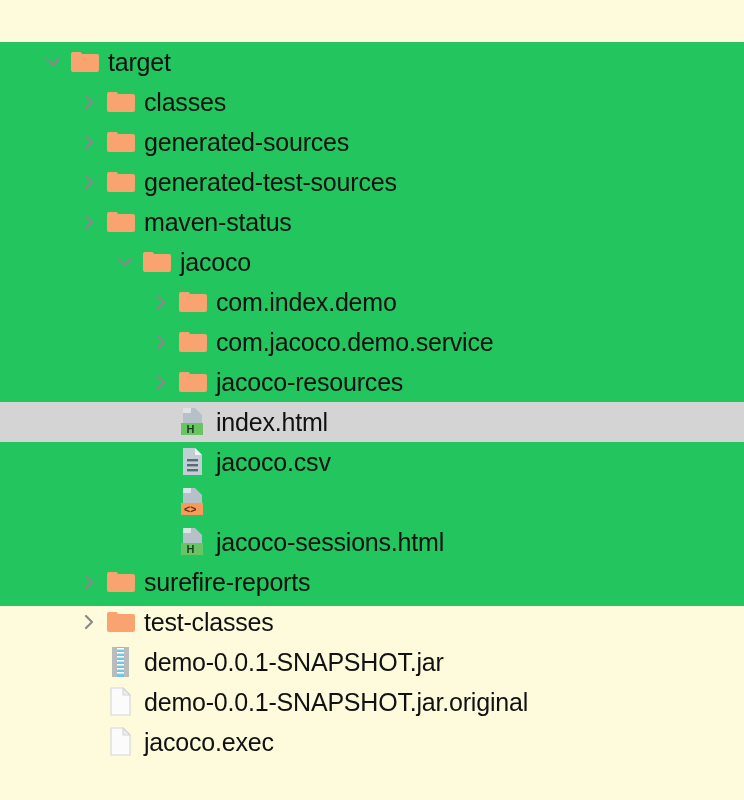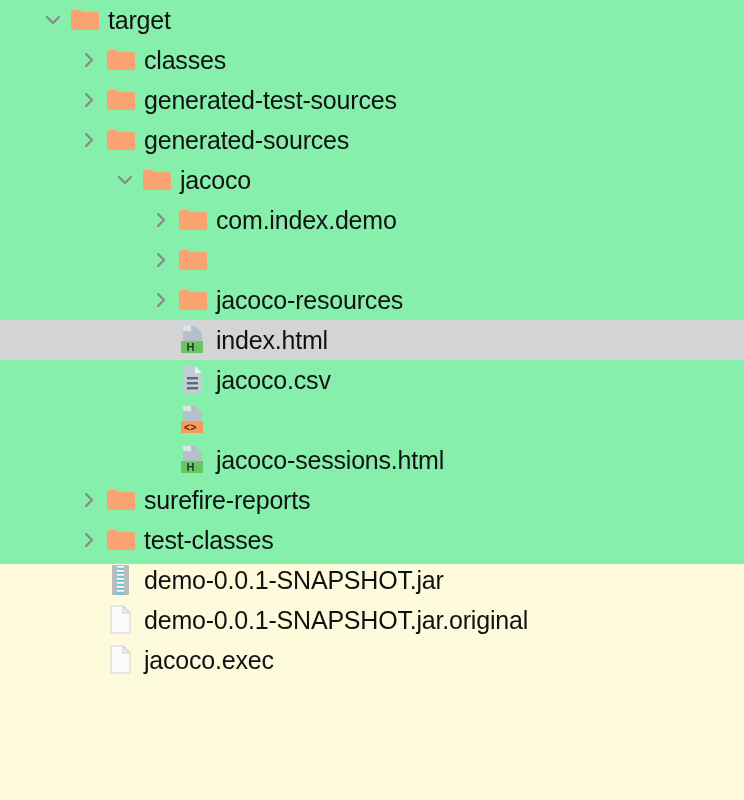--- a/index.html
+++ b/index.html
@@ -12,22 +12,23 @@
     width: 744px;
     height: 800px;
     background: #fdfbdc;
     font-family: "Liberation Sans", sans-serif;
     overflow: hidden;
   }
 
   #file-tree {
     width: 744px;
     height: 564px;
-    background: #86efac;
+    background: #22c55e;
     padding-top: 0px;
+    margin-top: 42px;
   }
 
   .tree-row {
     display: flex;
     align-items: center;
     height: 40px;
     width: 100%;
     position: relative;
     cursor: default;
   }
@@ -108,35 +109,49 @@
       <span class="twisty">
         <svg width="22" height="22" viewBox="0 0 22 22">
           <path d="M8 5 L14 11 L8 17" fill="none" stroke="#8a8a8a" stroke-width="2.2" stroke-linecap="round" stroke-linejoin="round"></path>
         </svg>
       </span>
       <span class="icon">
         <svg width="30" height="26" viewBox="0 0 30 26">
           <path d="M1 5 a2 2 0 0 1 2-2 h7 a1.5 1.5 0 0 1 1.3 0.8 L12 5 h15 a2 2 0 0 1 2 2 v14 a2 2 0 0 1 -2 2 H3 a2 2 0 0 1 -2 -2 Z" fill="#f9a470"></path>
         </svg>
       </span>
+      <span class="label">generated-sources</span>
+    </div>
+    <div class="tree-row">
+      <div class="indent" style="width: 72px;"></div>
+      <span class="twisty">
+        <svg width="22" height="22" viewBox="0 0 22 22">
+          <path d="M8 5 L14 11 L8 17" fill="none" stroke="#8a8a8a" stroke-width="2.2" stroke-linecap="round" stroke-linejoin="round"></path>
+        </svg>
+      </span>
+      <span class="icon">
+        <svg width="30" height="26" viewBox="0 0 30 26">
+          <path d="M1 5 a2 2 0 0 1 2-2 h7 a1.5 1.5 0 0 1 1.3 0.8 L12 5 h15 a2 2 0 0 1 2 2 v14 a2 2 0 0 1 -2 2 H3 a2 2 0 0 1 -2 -2 Z" fill="#f9a470"></path>
+        </svg>
+      </span>
       <span class="label">generated-test-sources</span>
     </div>
     <div class="tree-row">
       <div class="indent" style="width: 72px;"></div>
       <span class="twisty">
         <svg width="22" height="22" viewBox="0 0 22 22">
           <path d="M8 5 L14 11 L8 17" fill="none" stroke="#8a8a8a" stroke-width="2.2" stroke-linecap="round" stroke-linejoin="round"></path>
         </svg>
       </span>
       <span class="icon">
         <svg width="30" height="26" viewBox="0 0 30 26">
           <path d="M1 5 a2 2 0 0 1 2-2 h7 a1.5 1.5 0 0 1 1.3 0.8 L12 5 h15 a2 2 0 0 1 2 2 v14 a2 2 0 0 1 -2 2 H3 a2 2 0 0 1 -2 -2 Z" fill="#f9a470"></path>
         </svg>
       </span>
-      <span class="label">generated-sources</span>
+      <span class="label">maven-status</span>
     </div>
     <div class="tree-row">
       <div class="indent" style="width: 108px;"></div>
       <span class="twisty">
         <svg width="22" height="22" viewBox="0 0 22 22">
           <path d="M5 8 L11 14 L17 8" fill="none" stroke="#8a8a8a" stroke-width="2.2" stroke-linecap="round" stroke-linejoin="round"></path>
         </svg>
       </span>
       <span class="icon">
         <svg width="30" height="26" viewBox="0 0 30 26">
@@ -164,20 +179,21 @@
       <span class="twisty">
         <svg width="22" height="22" viewBox="0 0 22 22">
           <path d="M8 5 L14 11 L8 17" fill="none" stroke="#8a8a8a" stroke-width="2.2" stroke-linecap="round" stroke-linejoin="round"></path>
         </svg>
       </span>
       <span class="icon">
         <svg width="30" height="26" viewBox="0 0 30 26">
           <path d="M1 5 a2 2 0 0 1 2-2 h7 a1.5 1.5 0 0 1 1.3 0.8 L12 5 h15 a2 2 0 0 1 2 2 v14 a2 2 0 0 1 -2 2 H3 a2 2 0 0 1 -2 -2 Z" fill="#f9a470"></path>
         </svg>
       </span>
+      <span class="label">com.jacoco.demo.service</span>
     </div>
     <div class="tree-row">
       <div class="indent" style="width: 144px;"></div>
       <span class="twisty">
         <svg width="22" height="22" viewBox="0 0 22 22">
           <path d="M8 5 L14 11 L8 17" fill="none" stroke="#8a8a8a" stroke-width="2.2" stroke-linecap="round" stroke-linejoin="round"></path>
         </svg>
       </span>
       <span class="icon">
         <svg width="30" height="26" viewBox="0 0 30 26">

